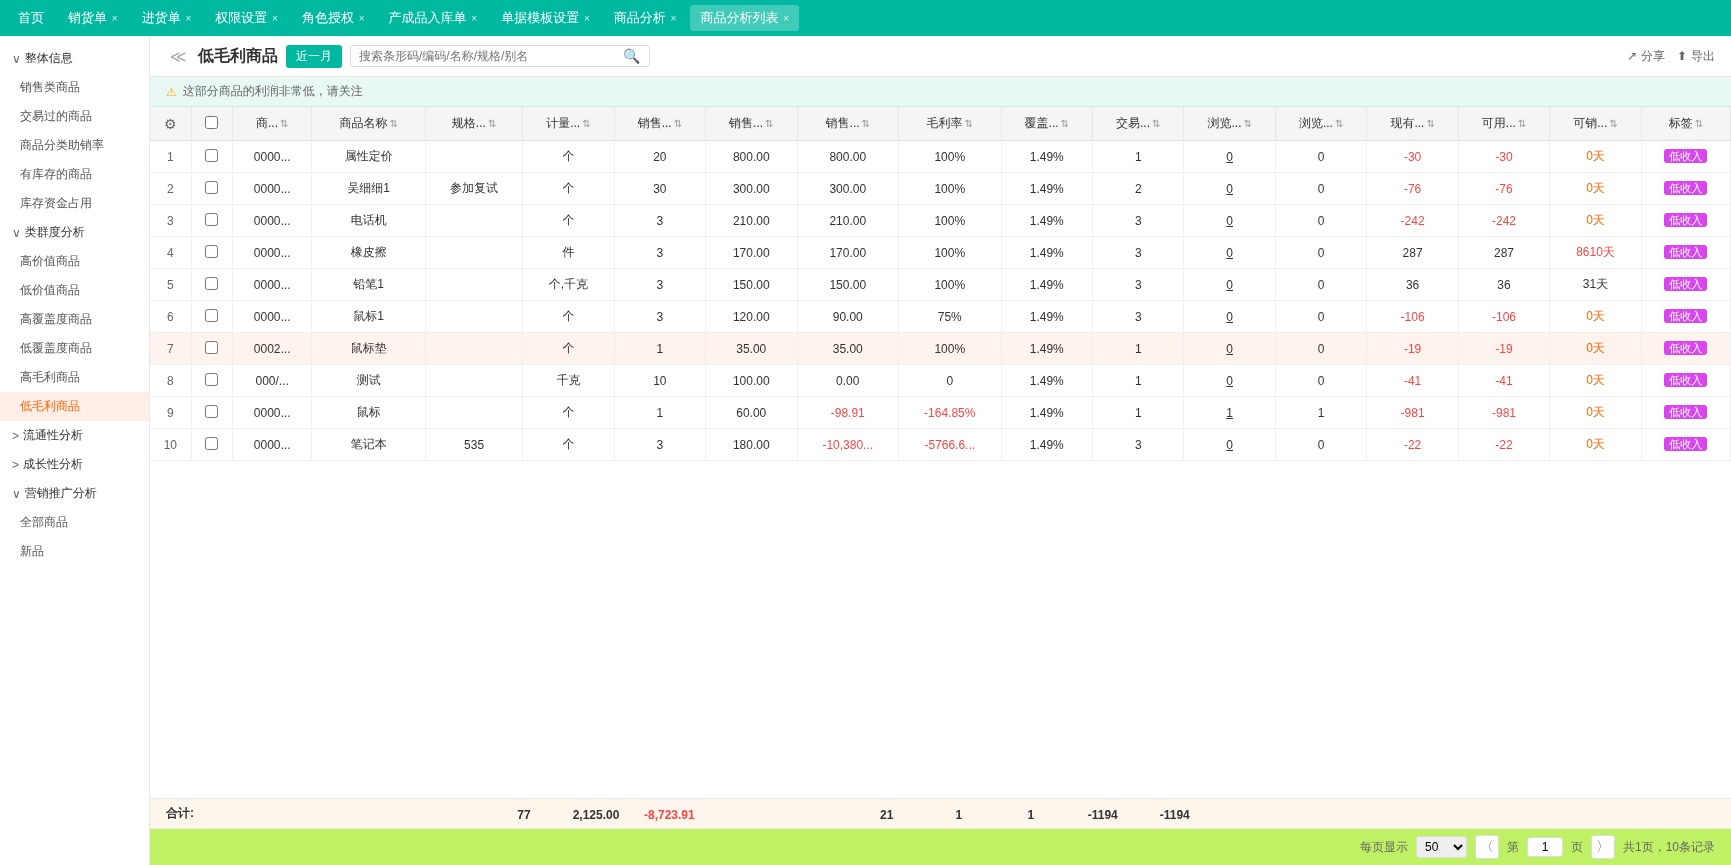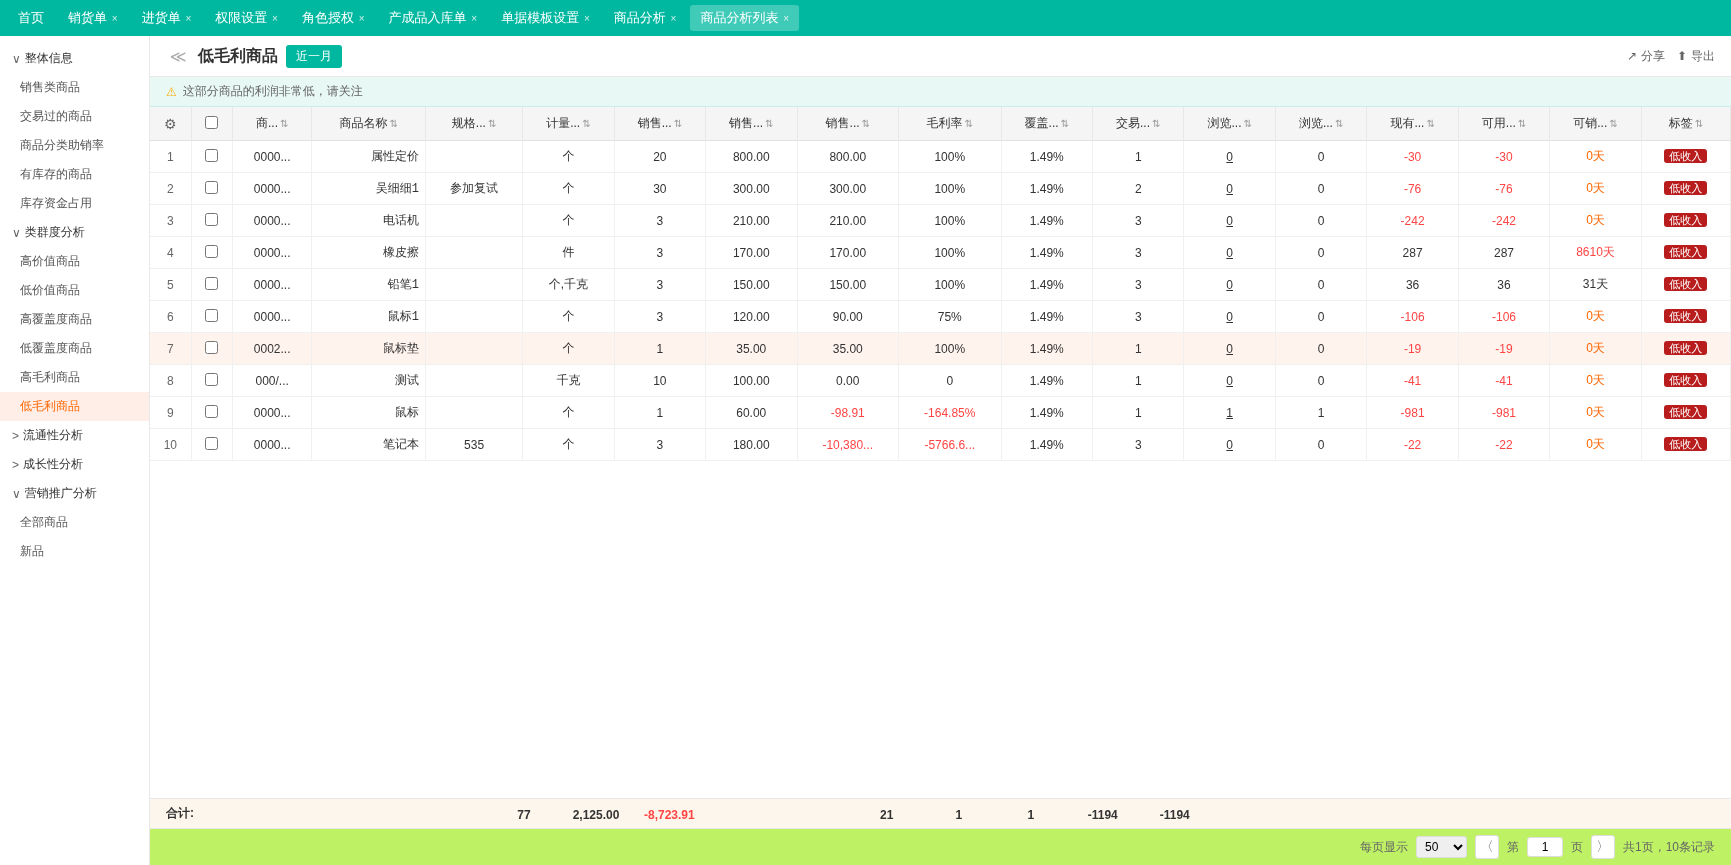--- a/index.html
+++ b/index.html
@@ -175,26 +175,26 @@
     tbody tr {
       border-bottom: 1px solid #f0f0f0;
     }
     tbody tr.highlighted { background: #fff3ee; }
     tbody td {
       padding: 7px 6px;
       text-align: center;
       border-right: 1px solid #f0f0f0;
       white-space: nowrap;
     }
-    .td-left { text-align: right; font-family: Liberation Mono, monospace; }
+    .td-left { text-align: center; }
     .td-red { color: #ff4444; }
     .td-orange { color: #ff6600; }
     .td-link { text-decoration: underline; color: #333; cursor: pointer; }
     .badge-low { 
-      background: #b91c1c; 
+      background: #d946ef; 
       color: #fff; 
       padding: 1px 5px; 
       border-radius: 3px; 
       font-size: 11px;
     }
     .row-num { color: #666; }
 
     
     .footer-bar {
       background: #fdf6ec;
@@ -319,20 +319,24 @@
       <div class="sidebar-item">全部商品</div>
       <div class="sidebar-item">新品</div>
     </aside>
 
   <div class="content-area">
 
     <div class="page-header">
       <span class="collapse-btn">≪</span>
       <h1 class="page-title">低毛利商品</h1>
       <button class="date-filter-btn">近一月</button>
+      <div class="search-box">
+        <input type="text" placeholder="搜索条形码/编码/名称/规格/别名" style="">
+        <span class="search-icon">🔍</span>
+      </div>
       <div class="header-actions">
         <span class="action-btn">
           <span>↗</span>
           <span>分享</span>
         </span>
         <span class="action-btn">
           <span>⬆</span>
           <span>导出</span>
         </span>
       </div>

